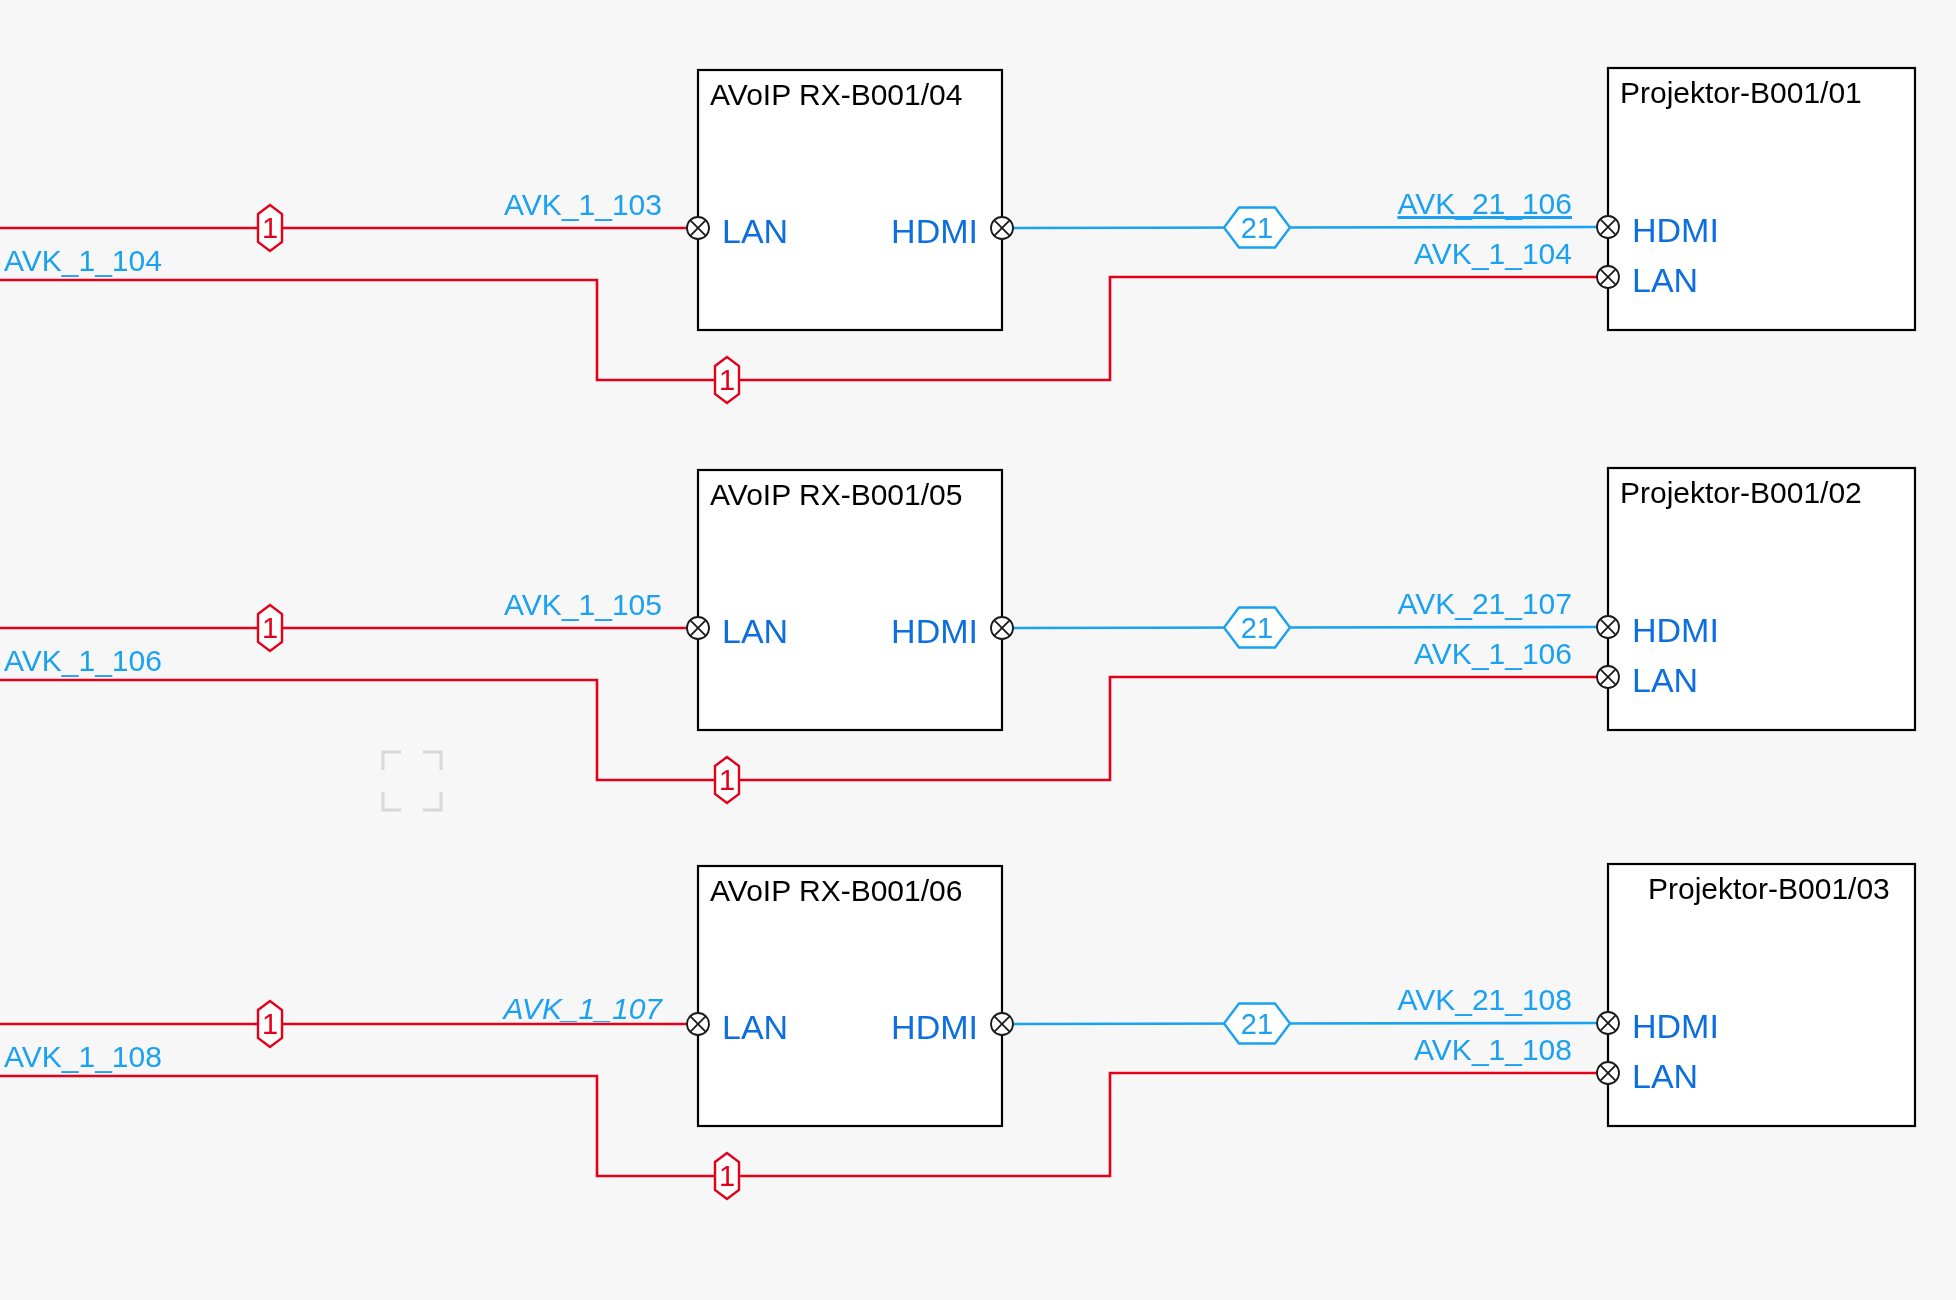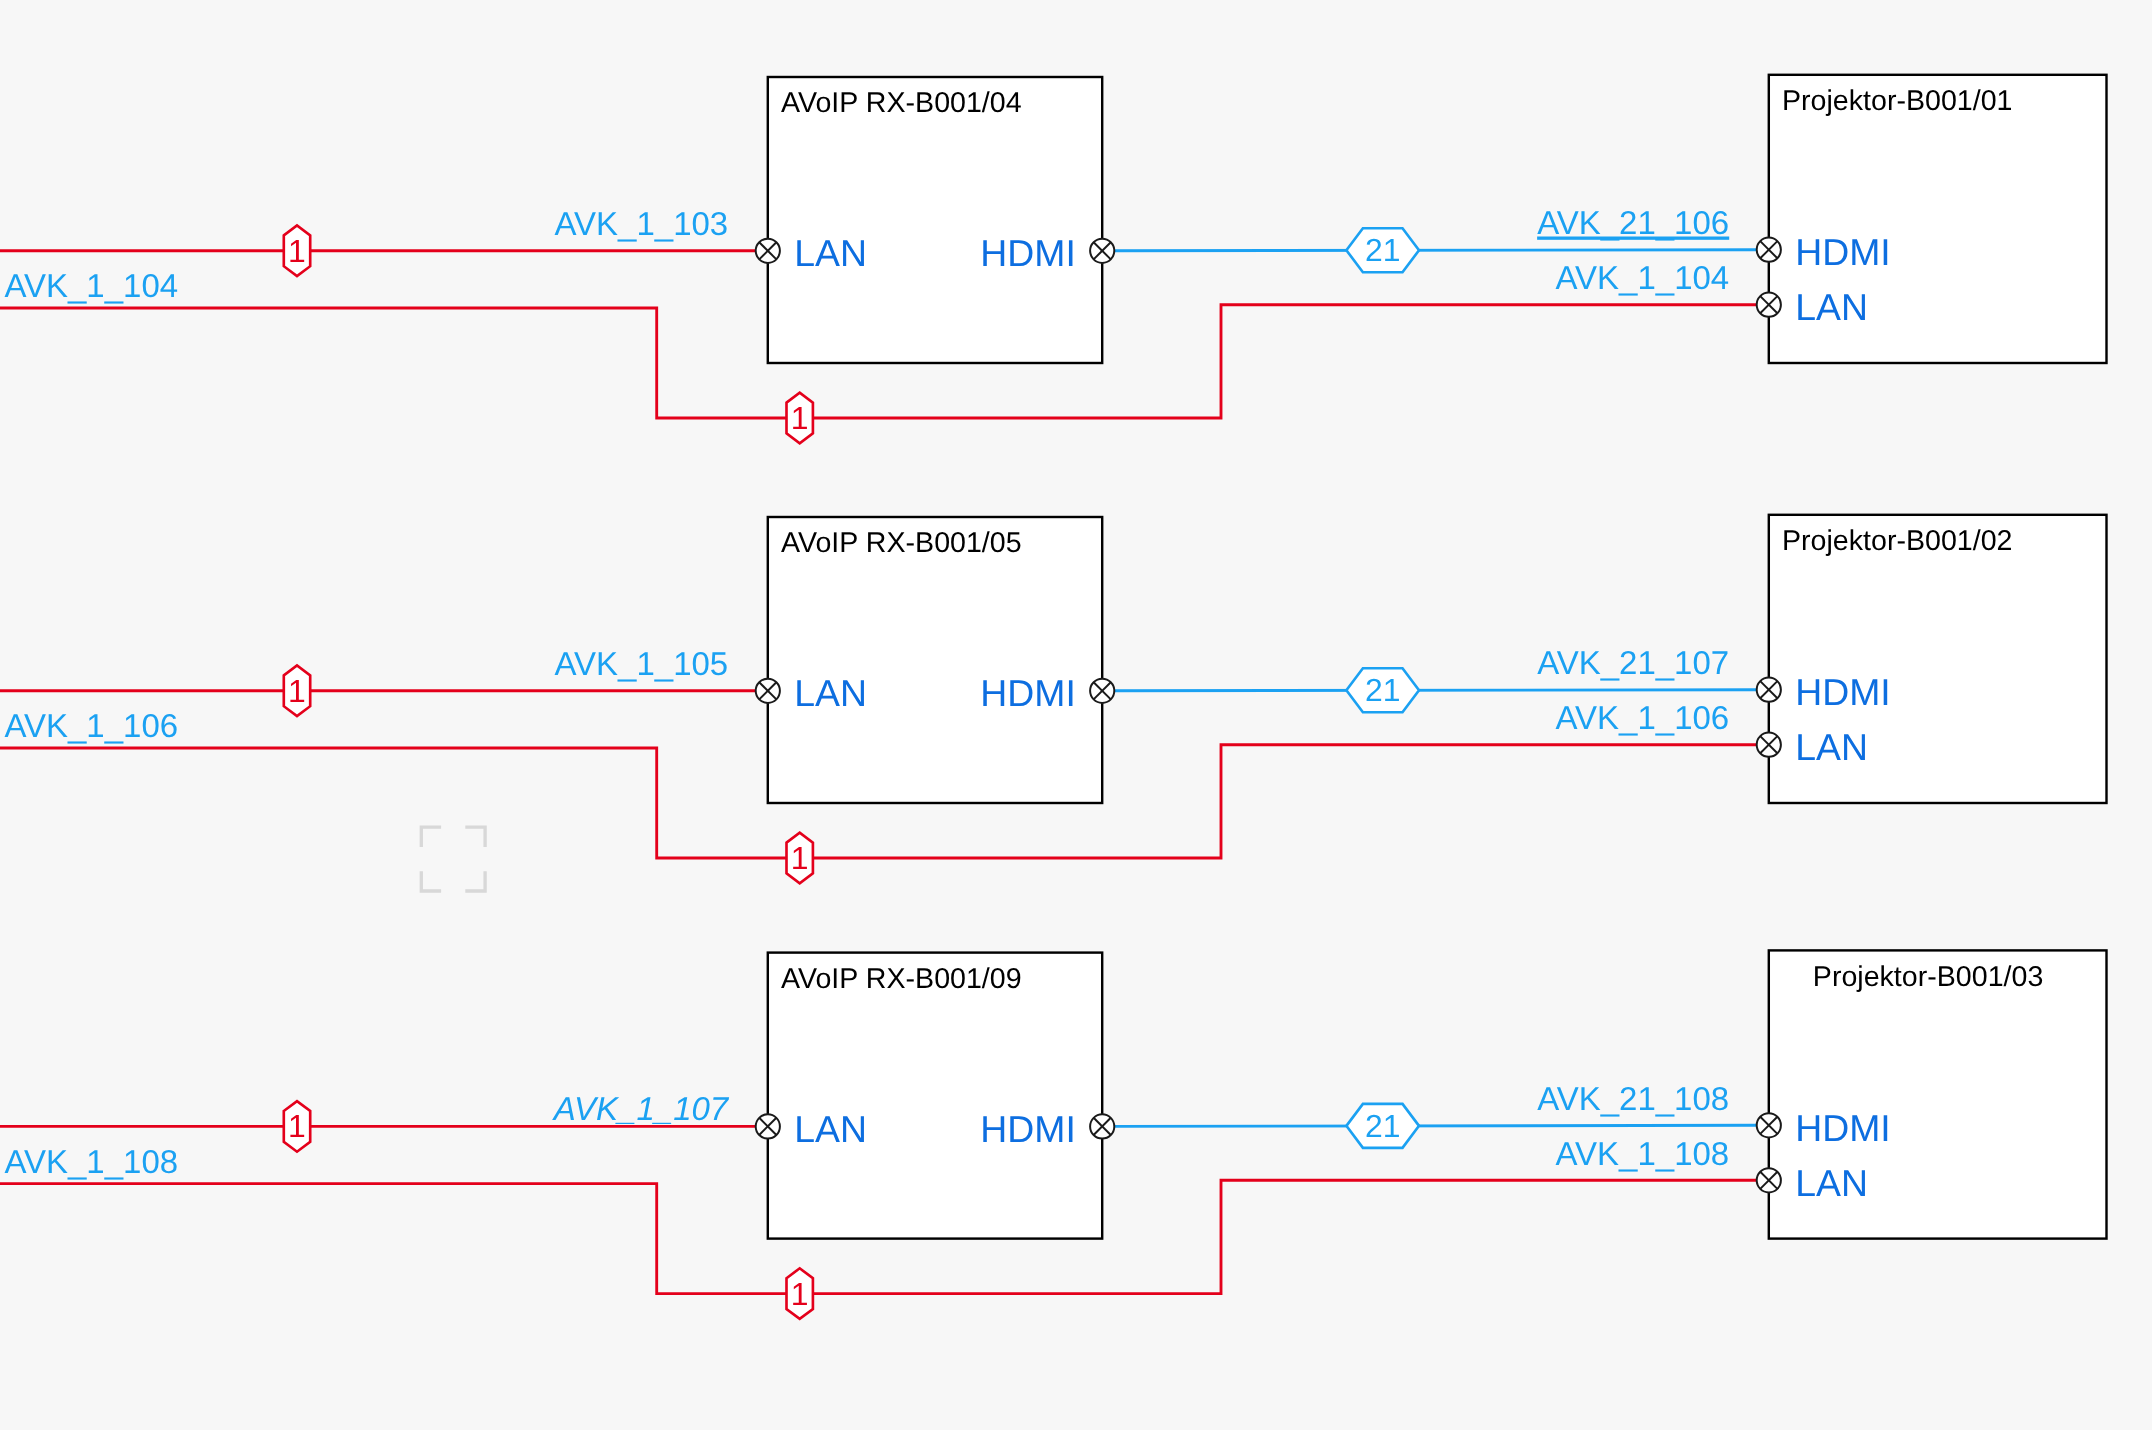--- a/index.html
+++ b/index.html
@@ -5,21 +5,21 @@
   html,body{margin:0;padding:0;}
   body{
     width:1956px;height:1300px;
     background:#f7f7f7;
     font-family:"Liberation Sans", sans-serif;
     overflow:hidden;
     position:relative;
   }
   #canvas{position:absolute;inset:0;width:1956px;height:1300px;}
   .lbl{position:absolute;white-space:nowrap;}
-  .dev-title{font-size:26px;color:#000;}
+  .dev-title{font-size:30px;color:#000;}
   .port-lbl{font-size:34px;color:#0d6ee0;}
   .cable-lbl{font-size:30px;color:#1ba1f2;}
 </style>
 </head>
 <body>
 
 <div id="canvas">
   <svg id="svg-root" width="1956" height="1300" viewBox="0 0 1956 1300" xmlns="http://www.w3.org/2000/svg">
       <line x1="0" y1="228" x2="687" y2="228" stroke="#e4001b" stroke-width="2.6"></line>
       <polyline points="0,280 597,280 597,380 1110,380 1110,277 1597,277" fill="none" stroke="#e4001b" stroke-width="2.6"></polyline>
@@ -133,21 +133,21 @@
       <div class="lbl dev-title" style="left: 710px; top: 478px; text-align: right;">AVoIP RX-B001/05</div>
       <div class="lbl dev-title" style="left: 1620px; top: 476px;">Projektor-B001/02</div>
       <div class="lbl port-lbl" style="left: 722px; top: 612px;">LAN</div>
       <div class="lbl port-lbl" style="left: auto; top: 612px; right: 978px;">HDMI</div>
       <div class="lbl port-lbl" style="left: 1632px; top: 611px;">HDMI</div>
       <div class="lbl port-lbl" style="left: 1632px; top: 661px;">LAN</div>
       <div class="lbl cable-lbl" style="left: auto; top: 588px; right: 1294px;">AVK_1_105</div>
       <div class="lbl cable-lbl" style="left: 4px; top: 644px;">AVK_1_106</div>
       <div class="lbl cable-lbl" style="left: auto; top: 587px; right: 384px;">AVK_21_107</div>
       <div class="lbl cable-lbl" style="left: auto; top: 637px; right: 384px;">AVK_1_106</div>
-      <div class="lbl dev-title" style="left: 710px; top: 874px;">AVoIP RX-B001/09</div>
+      <div class="lbl dev-title" style="left: 710px; top: 874px;">AVoIP RX-B001/06</div>
       <div class="lbl dev-title" style="left: 1648px; top: 872px;">Projektor-B001/03</div>
       <div class="lbl port-lbl" style="left: 722px; top: 1008px;">LAN</div>
       <div class="lbl port-lbl" style="left: auto; top: 1008px; right: 978px;">HDMI</div>
       <div class="lbl port-lbl" style="left: 1632px; top: 1007px;">HDMI</div>
       <div class="lbl port-lbl" style="left: 1632px; top: 1057px;">LAN</div>
       <div class="lbl cable-lbl" style="left: auto; top: 992px; right: 1294px; font-style: italic;">AVK_1_107</div>
       <div class="lbl cable-lbl" style="left: 4px; top: 1040px;">AVK_1_108</div>
       <div class="lbl cable-lbl" style="left: auto; top: 983px; right: 384px;">AVK_21_108</div>
       <div class="lbl cable-lbl" style="left: auto; top: 1033px; right: 384px;">AVK_1_108</div>
     </div>

